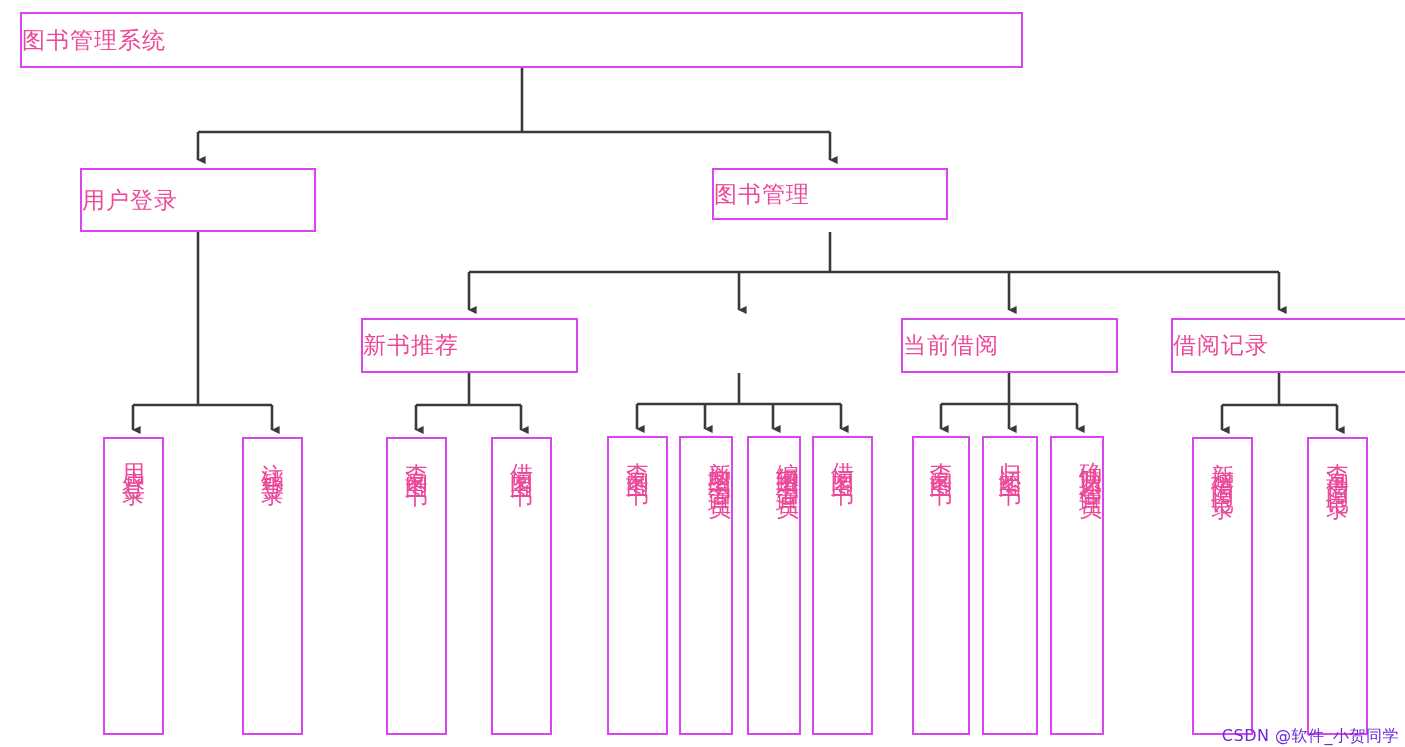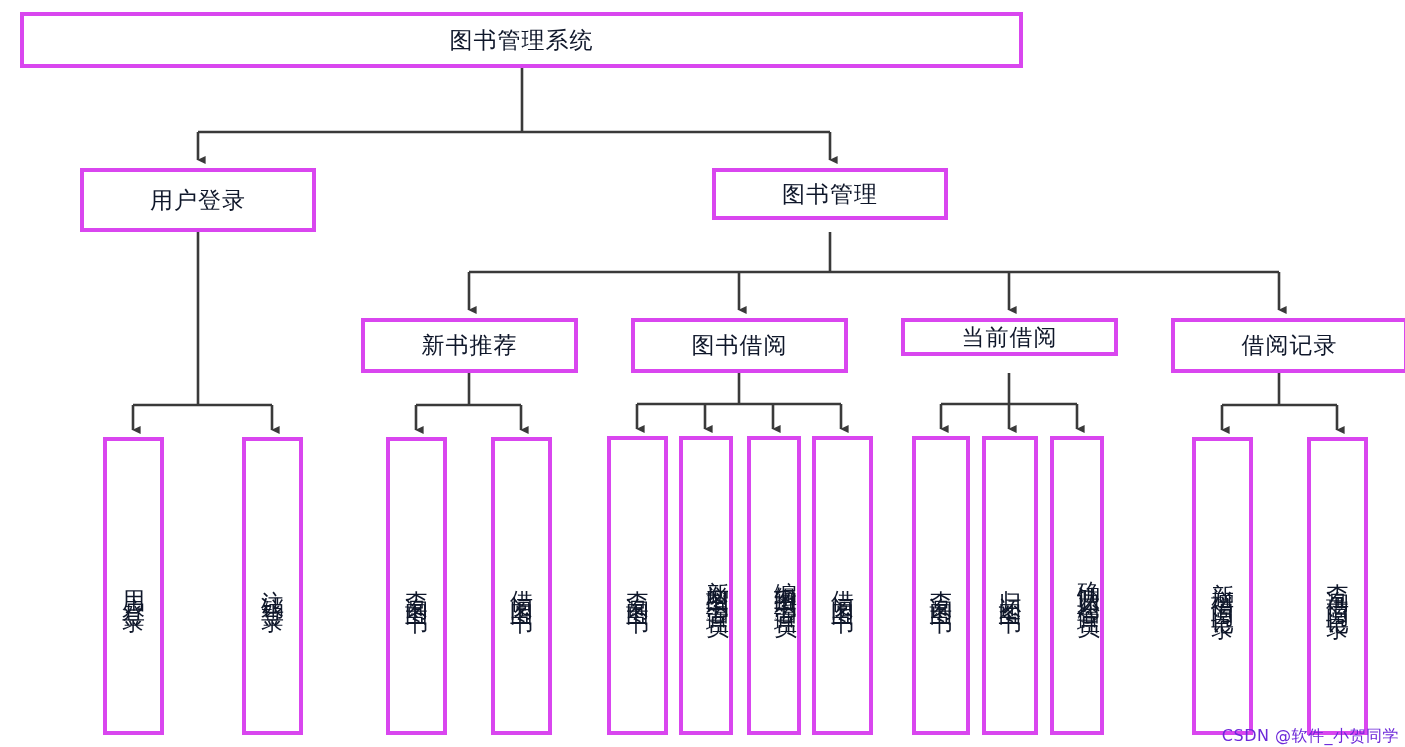--- a/index.html
+++ b/index.html
@@ -13,26 +13,26 @@
   #canvas {
     position: relative;
     width: 1405px;
     height: 747px;
     background: #ffffff;
     overflow: hidden;
   }
   .node {
     position: absolute;
     box-sizing: border-box;
-    border: 4px solid #d946ef;
+    border: 2px solid #d946ef;
     background: #ffffff;
     display: flex;
     align-items: center;
-    justify-content: center;
-    color: #0f172a;
+    justify-content: flex-start;
+    color: #ec4899;
     z-index: 3;
   }
   .node.horiz {
     font-size: 23px;
     letter-spacing: 1px;
   }
   .node.vert {
     writing-mode: vertical-rl;
     text-orientation: upright;
     font-size: 23px;
@@ -127,24 +127,21 @@
   <div class="node horiz" style="left:80px; top:168px; width:236px; height:64px;">
     <span>用户登录</span>
   </div>
   <div class="node horiz" style="left:712px; top:168px; width:236px; height:52px;">
     <span>图书管理</span>
   </div>
 
   <div class="node horiz" style="left:361px; top:318px; width:217px; height:55px;">
     <span>新书推荐</span>
   </div>
-  <div class="node horiz" style="left:631px; top:318px; width:217px; height:55px;">
-    <span>图书借阅</span>
-  </div>
-  <div class="node horiz" style="left:901px; top:318px; width:217px; height:38px;">
+  <div class="node horiz" style="left:901px; top:318px; width:217px; height:55px;">
     <span>当前借阅</span>
   </div>
   <div class="node horiz" style="left:1171px; top:318px; width:237px; height:55px;">
     <span>借阅记录</span>
   </div>
 
   <div class="node vert" style="left:103px; top:437px; width:61px; height:298px;">
     <span>用户登录</span>
   </div>
   <div class="node vert" style="left:242px; top:437px; width:61px; height:298px;">

